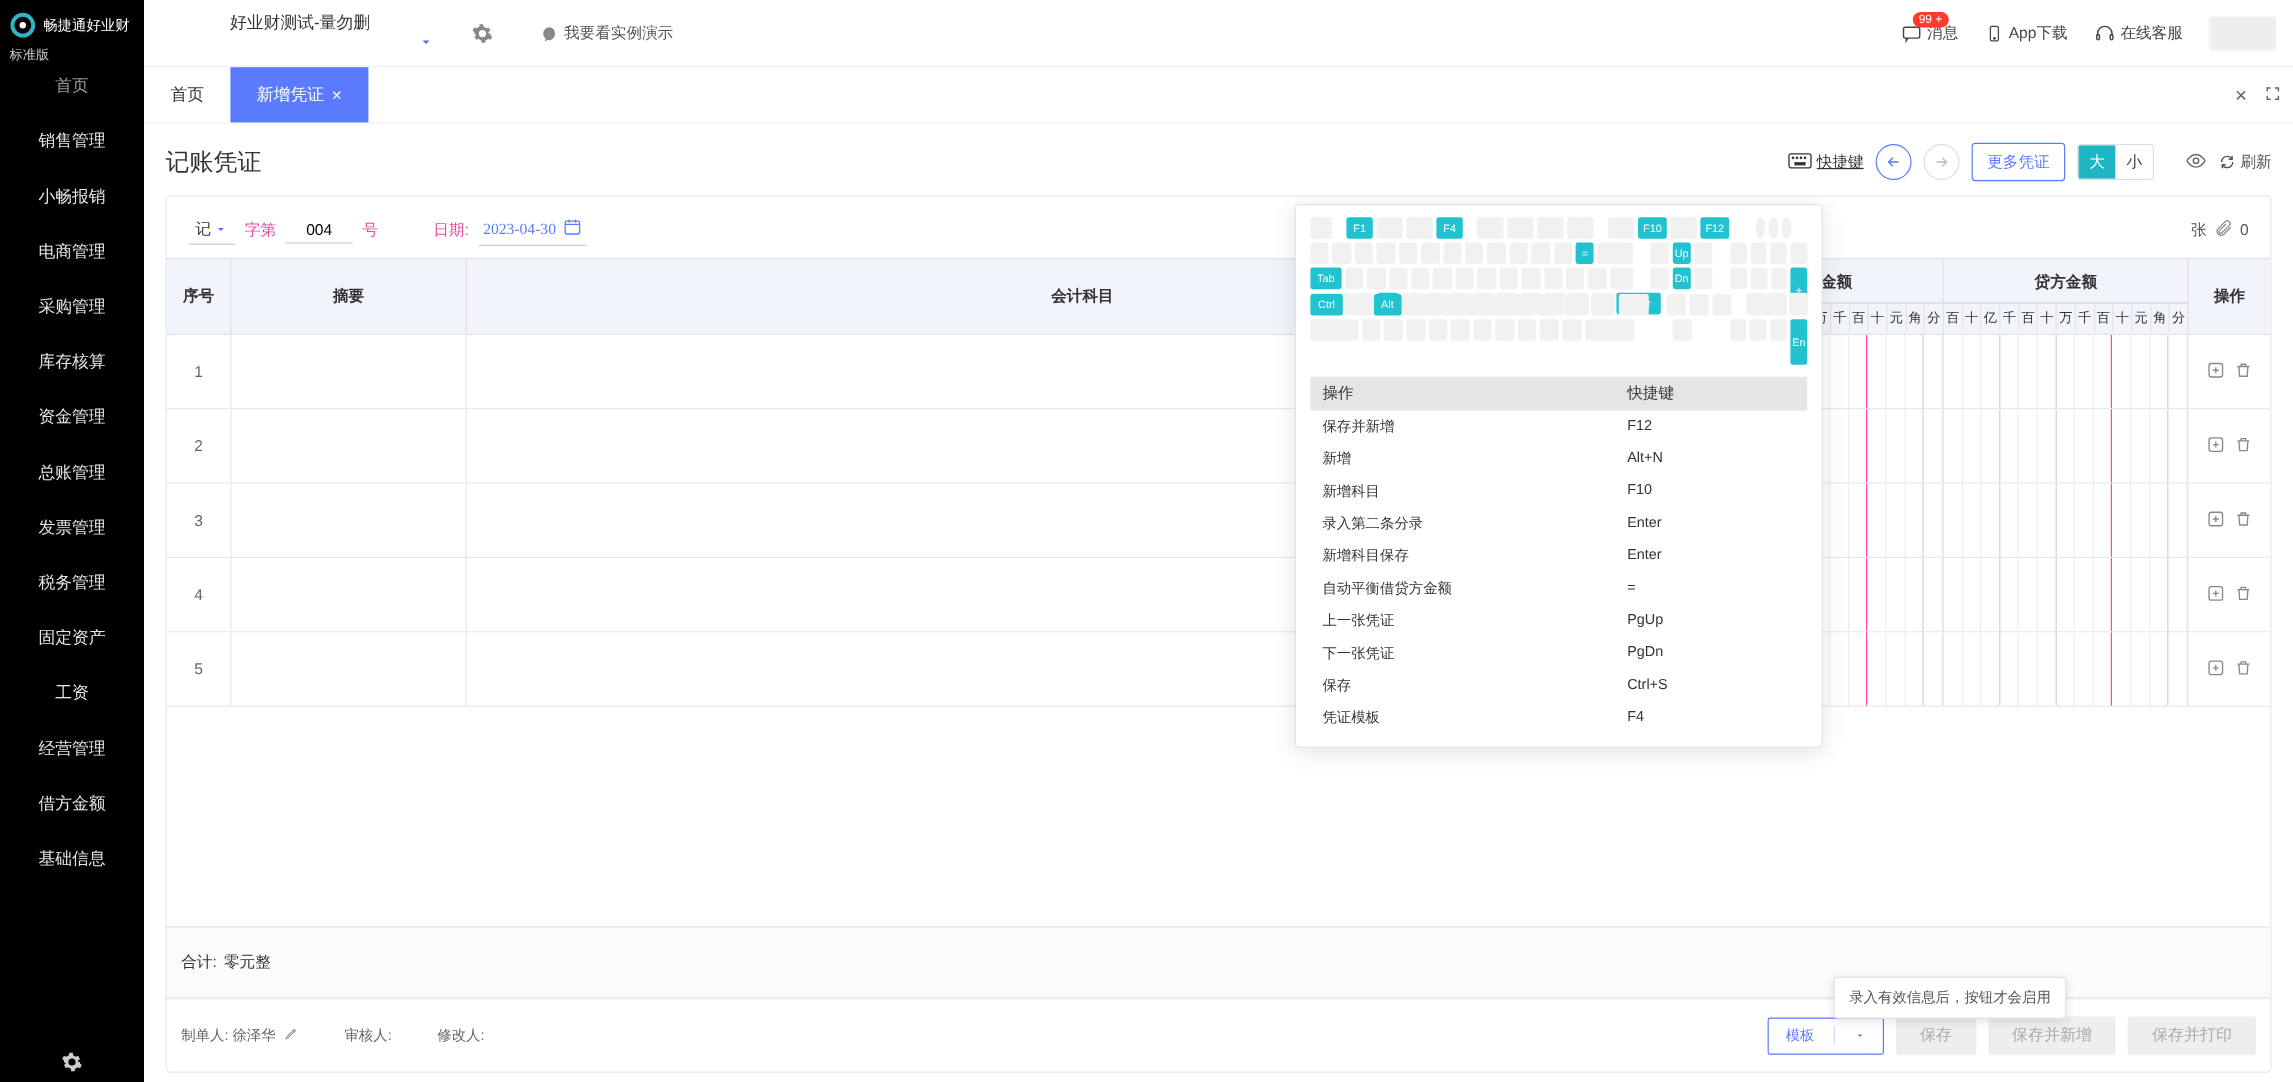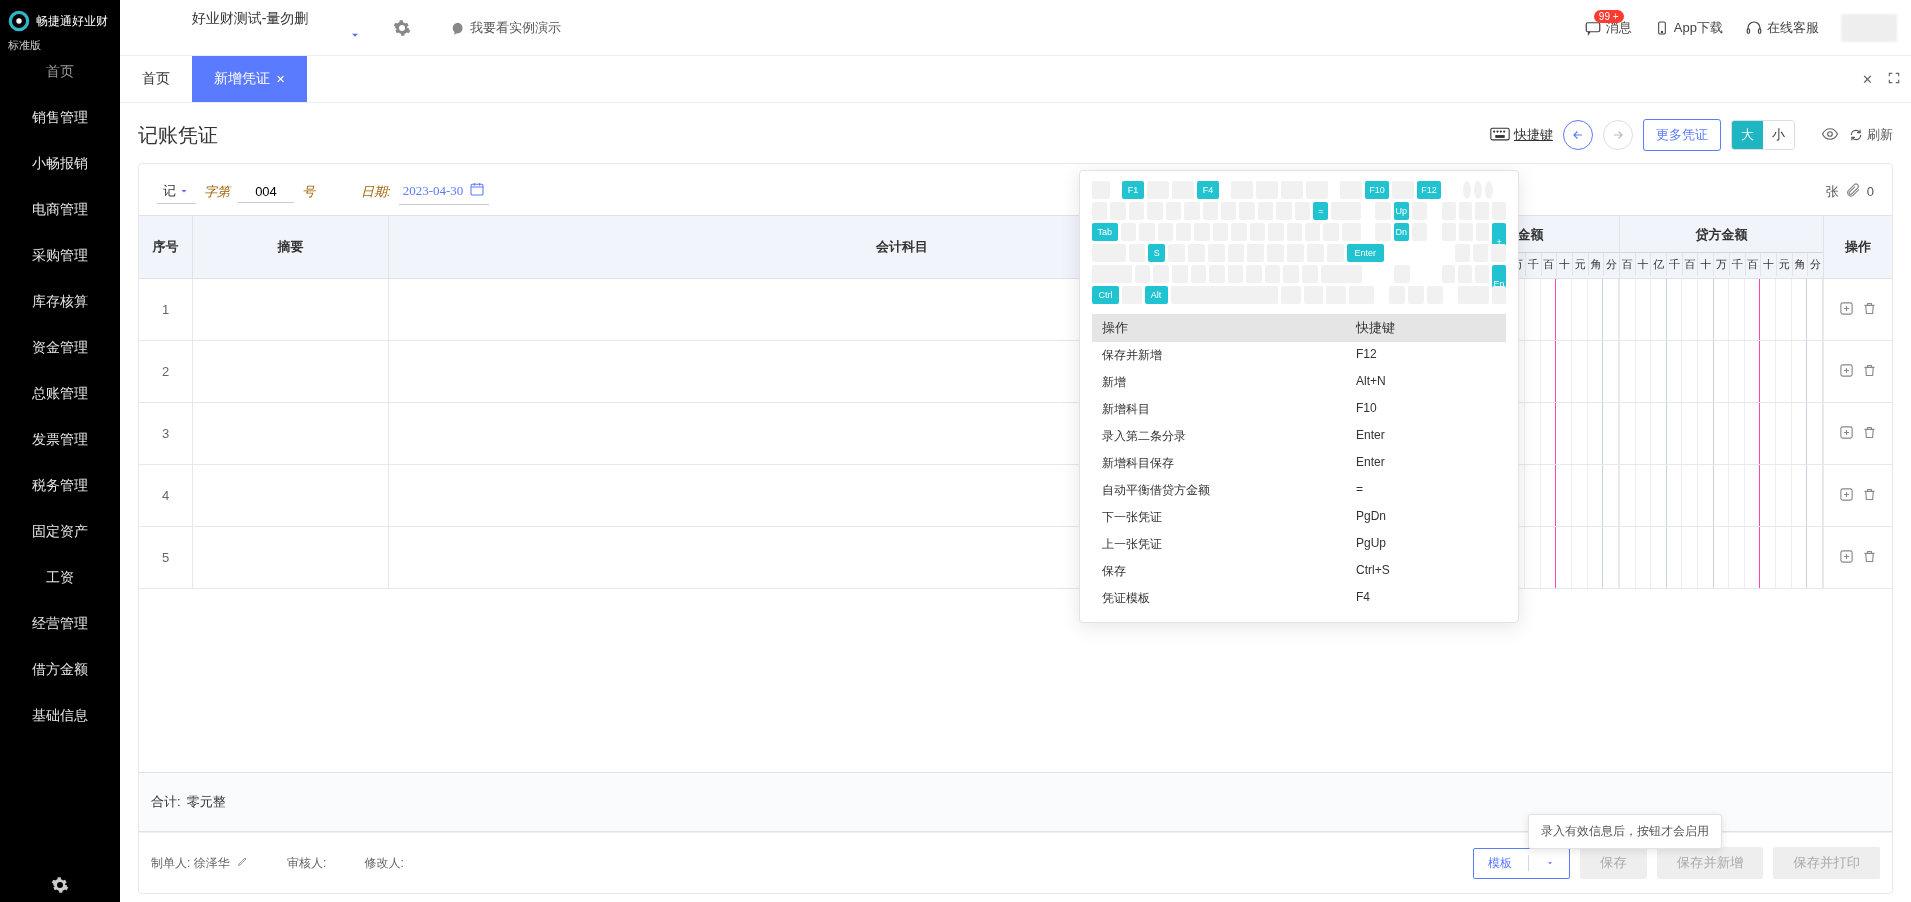--- a/index.html
+++ b/index.html
@@ -268,22 +268,21 @@
       position: relative;
       overflow: hidden;
     }
     .form-row {
       display: flex;
       align-items: center;
       padding: 14px 18px 10px 18px;
       gap: 8px;
     }
     .form-row .lbl {
-      color: #a16207;
-      font-style: italic;
+      color: #ec4899;
     }
     .underline-input {
       border: none;
       border-bottom: 1px solid #ccc;
       padding: 3px 4px;
       width: 56px;
       text-align: center;
       background: transparent;
       font-size: 13px;
     }
@@ -1095,59 +1094,59 @@
                 <span class="key" style="width:18px"></span>
                 <span class="key" style="width:18px"></span>
                 <span class="key" style="width:18px"></span>
                 <span class="key on" style="width:40px">Enter</span>
               <span style="width:70px"></span>
               <span class="key" style="width:16px"></span>
                 <span class="key" style="width:16px"></span>
                 <span class="key" style="width:16px"></span>
             </div>
 
-            <div class="kb-row">
-              <span class="key" style="width:46px"></span>
-                <span class="key" style="width:18px"></span>
-                <span class="key" style="width:18px"></span>
-                <span class="key" style="width:18px"></span>
-                <span class="key" style="width:18px"></span>
-                <span class="key" style="width:18px"></span>
-                <span class="key" style="width:18px"></span>
-                <span class="key" style="width:18px"></span>
-                <span class="key" style="width:18px"></span>
-                <span class="key" style="width:18px"></span>
-                <span class="key" style="width:18px"></span>
-                <span class="key" style="width:48px"></span>
-              <span style="width:30px"></span>
-              <span class="key" style="width:18px"></span>
-              <span style="width:30px"></span>
-              <span class="key" style="width:16px"></span>
-                <span class="key" style="width:16px"></span>
-                <span class="key" style="width:16px"></span>
-                <span class="key on" style="width:16px;height:38px">En</span>
-            </div>
-
             <div class="kb-row" style="margin-top:-20px">
               <span class="key on" style="width:30px">Ctrl</span>
                 <span class="key" style="width:22px"></span>
                 <span class="key on" style="width:26px">Alt</span>
                 <span class="key" style="width:120px"></span>
                 <span class="key" style="width:22px"></span>
                 <span class="key" style="width:22px"></span>
                 <span class="key" style="width:22px"></span>
                 <span class="key" style="width:28px"></span>
               <span style="width:10px"></span>
               <span class="key" style="width:18px"></span>
                 <span class="key" style="width:18px"></span>
                 <span class="key" style="width:18px"></span>
               <span style="width:10px"></span>
               <span class="key" style="width:34px"></span>
                 <span class="key" style="width:16px"></span>
             </div>
+
+            <div class="kb-row">
+              <span class="key" style="width:46px"></span>
+                <span class="key" style="width:18px"></span>
+                <span class="key" style="width:18px"></span>
+                <span class="key" style="width:18px"></span>
+                <span class="key" style="width:18px"></span>
+                <span class="key" style="width:18px"></span>
+                <span class="key" style="width:18px"></span>
+                <span class="key" style="width:18px"></span>
+                <span class="key" style="width:18px"></span>
+                <span class="key" style="width:18px"></span>
+                <span class="key" style="width:18px"></span>
+                <span class="key" style="width:48px"></span>
+              <span style="width:30px"></span>
+              <span class="key" style="width:18px"></span>
+              <span style="width:30px"></span>
+              <span class="key" style="width:16px"></span>
+                <span class="key" style="width:16px"></span>
+                <span class="key" style="width:16px"></span>
+                <span class="key on" style="width:16px;height:38px">En</span>
+            </div>
           </div>
           <div class="sc-table">
             <div class="sc-head">
               <div class="sc-c1">操作</div>
               <div class="sc-c2">快捷键</div>
             </div>
             <div id="sc-body">
                 <div class="sc-row">
                   <div class="sc-c1">保存并新增</div>
                   <div class="sc-c2">F12</div>
@@ -1166,26 +1165,26 @@
                 </div>
                 <div class="sc-row">
                   <div class="sc-c1">新增科目保存</div>
                   <div class="sc-c2">Enter</div>
                 </div>
                 <div class="sc-row">
                   <div class="sc-c1">自动平衡借贷方金额</div>
                   <div class="sc-c2">=</div>
                 </div>
                 <div class="sc-row">
+                  <div class="sc-c1">上一张凭证</div>
+                  <div class="sc-c2">PgUp</div>
+                </div>
+                <div class="sc-row">
                   <div class="sc-c1">下一张凭证</div>
                   <div class="sc-c2">PgDn</div>
-                </div>
-                <div class="sc-row">
-                  <div class="sc-c1">上一张凭证</div>
-                  <div class="sc-c2">PgUp</div>
                 </div>
                 <div class="sc-row">
                   <div class="sc-c1">保存</div>
                   <div class="sc-c2">Ctrl+S</div>
                 </div>
                 <div class="sc-row">
                   <div class="sc-c1">凭证模板</div>
                   <div class="sc-c2">F4</div>
                 </div>
               </div>

